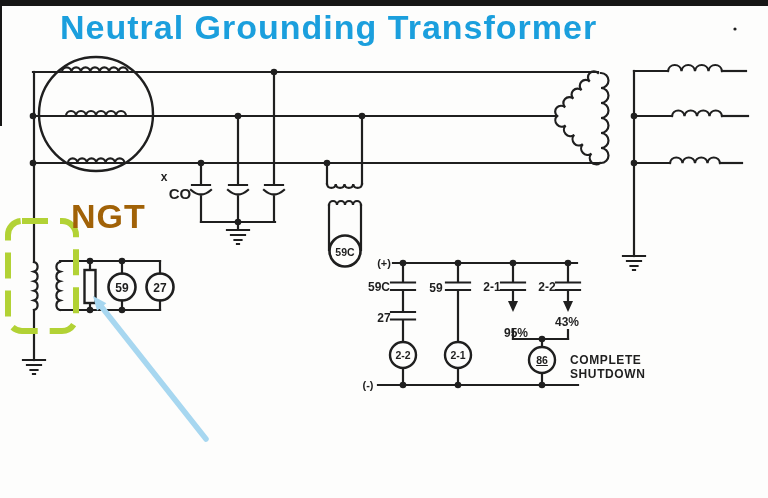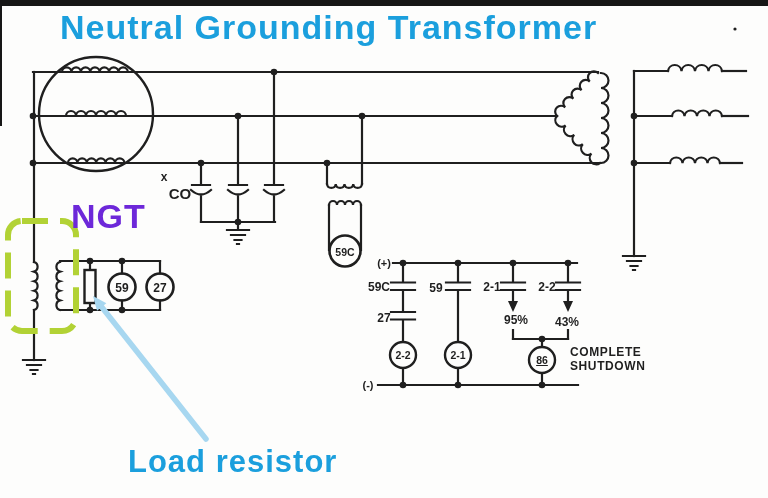--- a/index.html
+++ b/index.html
@@ -158,46 +158,45 @@
 
     <rect x="8" y="221" width="68" height="110" rx="14" fill="none" stroke="#b2d235" stroke-width="6" stroke-dasharray="26 12"></rect>
 
     <g>
       <line x1="101.7" y1="307" x2="206" y2="439" stroke="#a7d7f0" stroke-width="5.5" stroke-linecap="round"></line>
       <polygon points="93,296 106.4,303.3 97,310.7" fill="#a7d7f0"></polygon>
     </g>
   </svg>
 
   <div id="title" style="color:#1b9fdd;text-align:right;">Neutral Grounding Transformer</div>
-  <div id="ngt-label" style="color:#6d28d9;">NGT</div>
-  <div id="load-resistor-label" style="color:#1b9fdd;">Load resistor</div>
+  <div id="ngt-label" style="color:#a16207;">NGT</div>
 
   <span class="lbl ctr" style="left:164px;top:177px;font-size:12px;">x</span>
   <span class="lbl ctr" style="left:180px;top:193px;font-size:15px;">CO</span>
 
   <span class="lbl ctr" style="left:345px;top:252px;font-size:10.5px;">59C</span>
   <span class="lbl ctr" style="left:122px;top:288px;font-size:12px;">59</span>
   <span class="lbl ctr" style="left:160px;top:288px;font-size:12px;">27</span>
 
   <span class="lbl ctr" style="left:384px;top:263px;font-size:11px;">(+)</span>
   <span class="lbl ctr" style="left:368px;top:385px;font-size:11px;">(-)</span>
 
   <span class="lbl ctr" style="left:379px;top:287px;font-size:12px;">59C</span>
   <span class="lbl ctr" style="left:384px;top:318px;font-size:12px;">27</span>
   <span class="lbl ctr" style="left:436px;top:288px;font-size:12px;">59</span>
   <span class="lbl ctr" style="left:492px;top:287px;font-size:12px;">2-1</span>
   <span class="lbl ctr" style="left:547px;top:287px;font-size:12px;">2-2</span>
 
-  <span class="lbl ctr" style="left:516px;top:320px;font-size:12px;">95%</span>
+  <span class="lbl ctr" style="left:516px;top:333px;font-size:12px;">95%</span>
   <span class="lbl ctr" style="left:567px;top:322px;font-size:12px;">43%</span>
 
   <span class="lbl ctr" style="left:403px;top:355px;font-size:10.5px;">2-2</span>
   <span class="lbl ctr" style="left:458px;top:355px;font-size:10.5px;">2-1</span>
   <span class="lbl ctr" style="left:542px;top:360px;font-size:10.5px;text-decoration:underline;">86</span>
 
   <div id="shutdown-label">
-    <span style="display:block;">COMPLETE</span>
+    <span style="display:block;margin-top:8px;">COMPLETE</span>
     <span style="display:block;">SHUTDOWN</span>
   </div>
 
   <div class="edge-top"></div>
   <div class="edge-left"></div>
 </div>
 
 </body></html>

